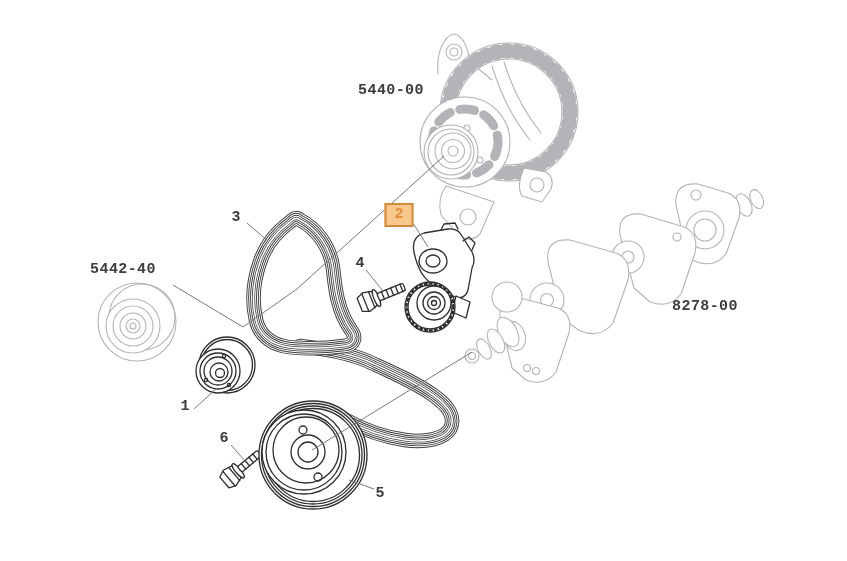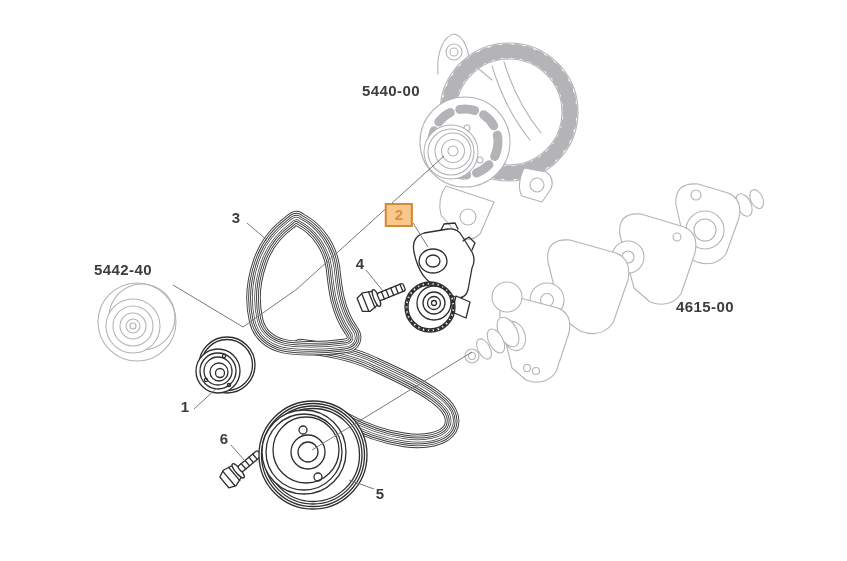--- a/index.html
+++ b/index.html
@@ -1,17 +1,17 @@
 <!DOCTYPE html>
 <html><head>
 <meta charset="utf-8">
 <style>
   html,body{margin:0;padding:0;background:#fff;}
   .canvas{position:relative;width:847px;height:561px;background:#ffffff;overflow:hidden;
-          font-family:Liberation Sans, sans-serif;}
+          font-family:Liberation Mono, monospace;}
   .canvas svg{position:absolute;left:0;top:0;}
   .plabel{position:absolute;transform:translate(-50%,-50%);font-size:15px;font-weight:bold;
           color:#3c3c3c;letter-spacing:.4px;white-space:nowrap;cursor:pointer;}
   .callout{position:absolute;transform:translate(-50%,-50%);font-size:15px;font-weight:bold;
            color:#3c3c3c;cursor:pointer;line-height:1;}
   .callout.hl{background:#f7c78c;border:2px solid #cf8b3b;color:#de8f3c;
               padding:2px 8px 3px 8px;}
 </style>
 </head>
 <body>
@@ -192,21 +192,21 @@
     <line x1="413" y1="223" x2="428" y2="247"></line>
     <line x1="366" y1="270" x2="383" y2="291"></line>
     <line x1="194" y1="409" x2="217" y2="388"></line>
     <line x1="231" y1="445" x2="245" y2="461"></line>
     <line x1="374" y1="489" x2="349" y2="480"></line>
   </g>
 </svg>
 
   <div class="plabel" style="left:391px;top:90px">5440-00</div>
   <div class="plabel" style="left:123px;top:269px">5442-40</div>
-  <div class="plabel" style="left:705px;top:306px">4615-00</div>
+  <div class="plabel" style="left:705px;top:306px">8278-00</div>
 
   <div class="callout" style="left:185px;top:406px">1</div>
   <div class="callout hl" style="left:399px;top:215px">2</div>
   <div class="callout" style="left:236px;top:217px">3</div>
   <div class="callout" style="left:360px;top:263px">4</div>
   <div class="callout" style="left:380px;top:493px">5</div>
   <div class="callout" style="left:224px;top:438px">6</div>
 </div>
 
 </body></html>

